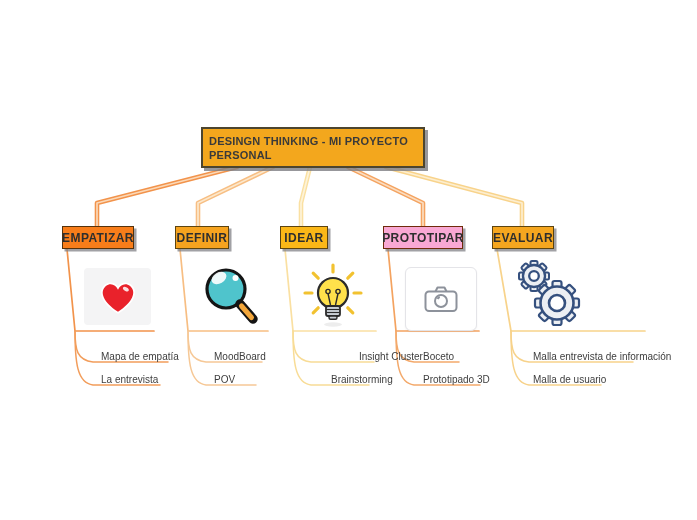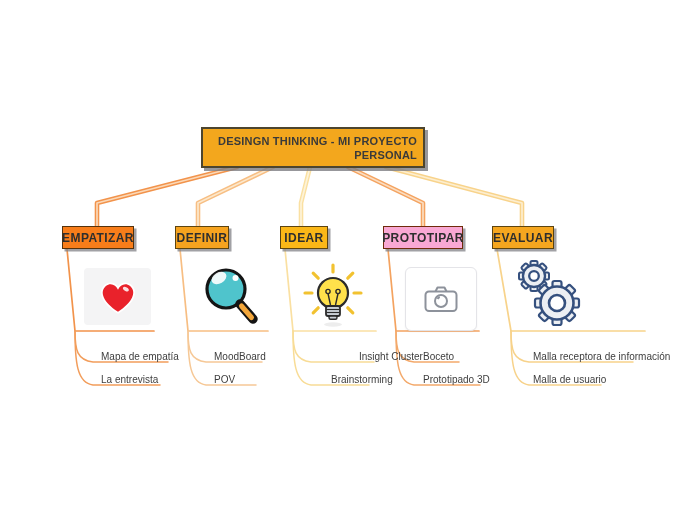--- a/index.html
+++ b/index.html
@@ -11,21 +11,21 @@
   #wires{position:absolute;left:0;top:0;z-index:0;}
   .node{
     position:absolute;z-index:2;box-sizing:border-box;
     border:1.5px solid #5C4410;
     display:flex;align-items:center;justify-content:center;
     font-weight:bold;color:#2E2E2E;
     box-shadow:2.5px 2.5px 0 rgba(130,130,135,0.75);
   }
   .root-node{
     left:201px;top:127px;width:224px;height:41px;
-    border-width:2px;font-size:11px;line-height:14px;text-align:right;
+    border-width:2px;font-size:11px;line-height:14px;text-align:left;
     letter-spacing:.2px;box-shadow:3px 3px 0 rgba(125,125,130,0.8);
     padding:0 6px;
   }
   .branch-node{
     top:226px;height:23px;font-size:12px;letter-spacing:.4px;
   }
   .b0{left:62px;width:72px;}
   .b1{left:175px;width:54px;}
   .b2{left:280px;width:48px;}
   .b3{left:383px;width:80px;}
@@ -189,16 +189,16 @@
 
   <div class="child-label" style="left:214px;top:351px;">MoodBoard</div>
   <div class="child-label" style="left:214px;top:374px;">POV</div>
 
   <div class="child-label" style="left:319px;top:351px;margin-left:40px;">Insight Cluster</div>
   <div class="child-label" style="left:319px;top:374px;padding-left:12px;">Brainstorming</div>
 
   <div class="child-label" style="left:423px;top:351px;">Boceto</div>
   <div class="child-label" style="left:423px;top:374px;">Prototipado 3D</div>
 
-  <div class="child-label" style="left:533px;top:351px;">Malla receptora de información</div>
+  <div class="child-label" style="left:533px;top:351px;">Malla entrevista de información</div>
   <div class="child-label" style="left:533px;top:374px;">Malla de usuario</div>
 
 </div>
 
 </body></html>

